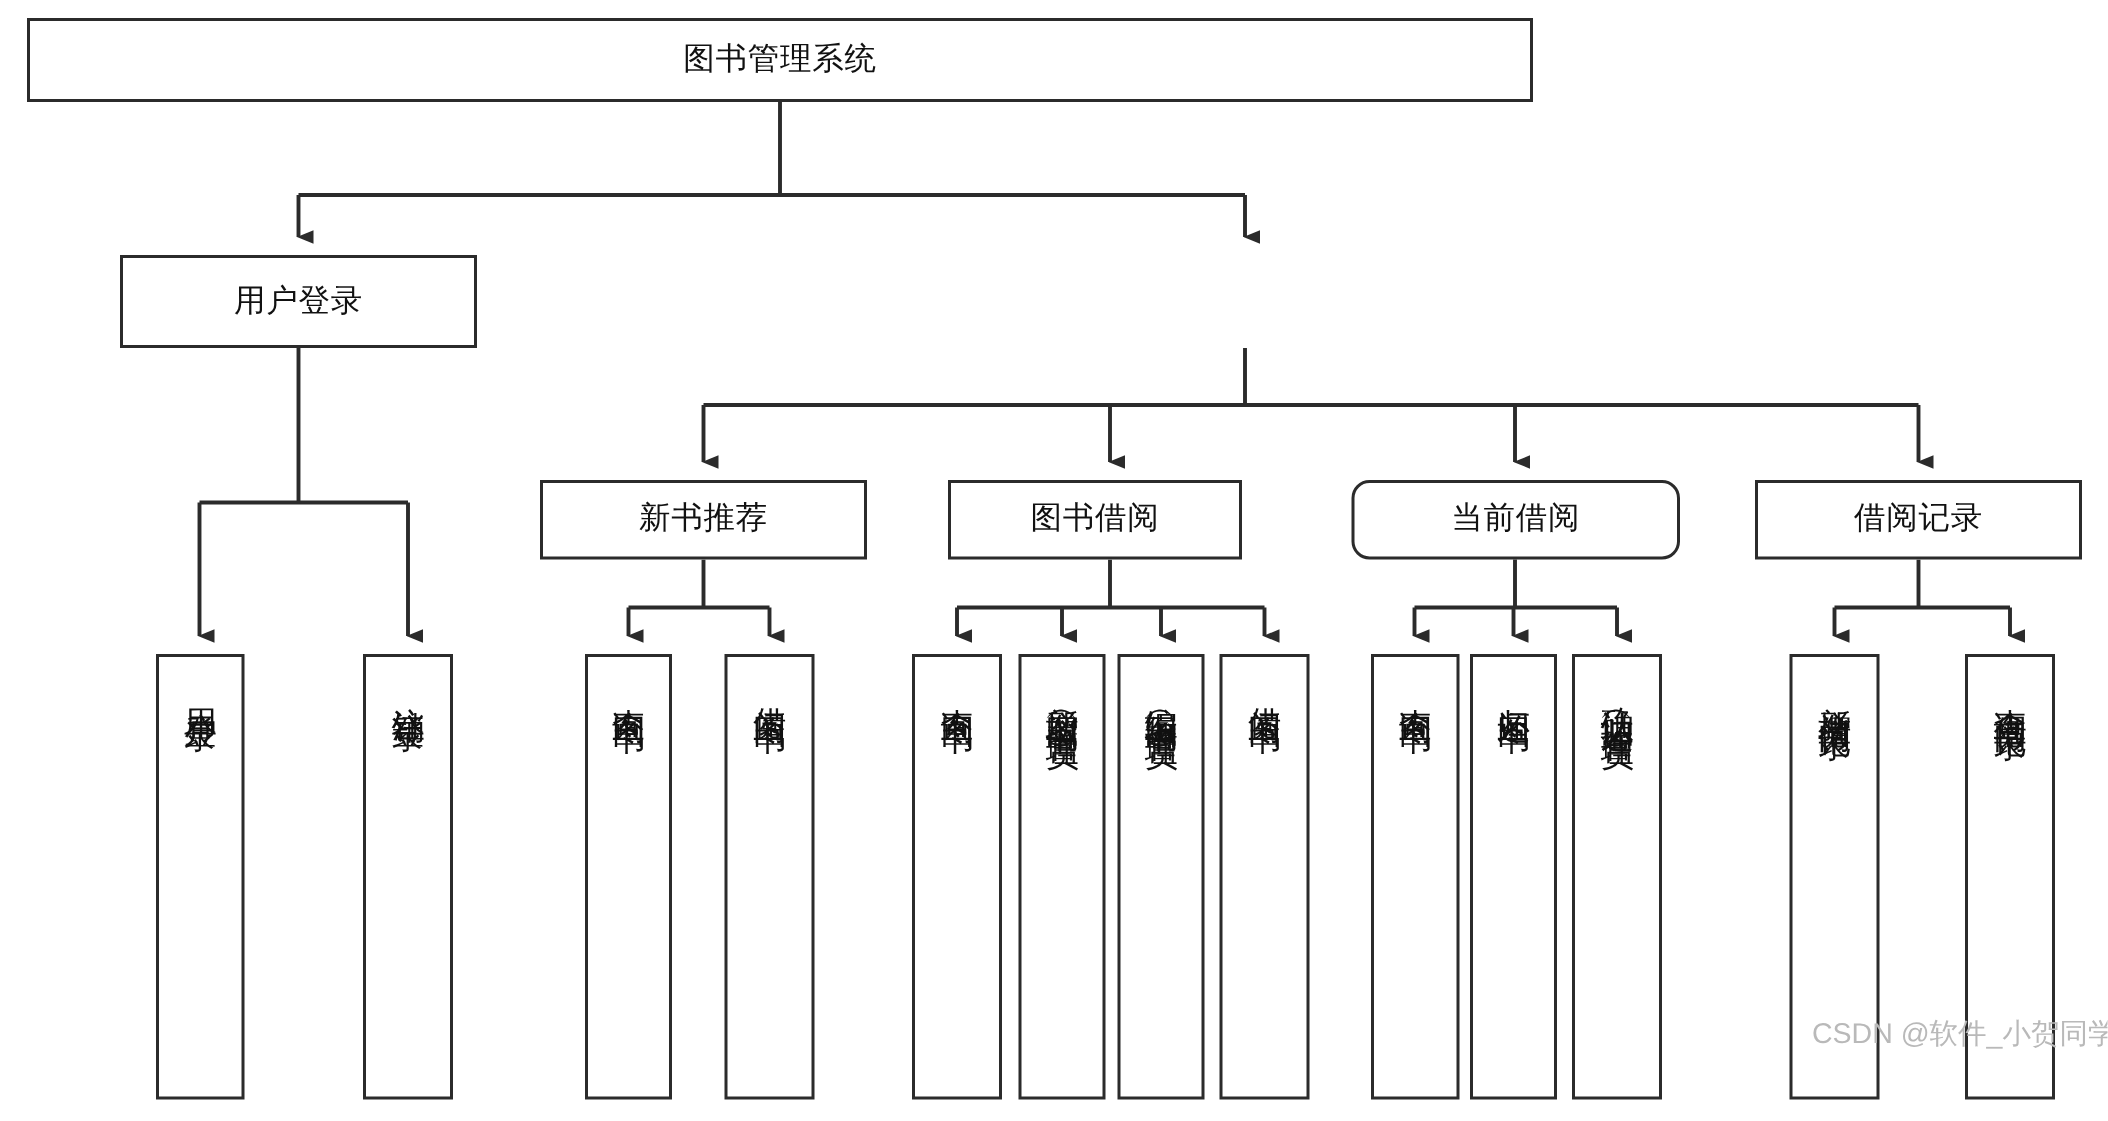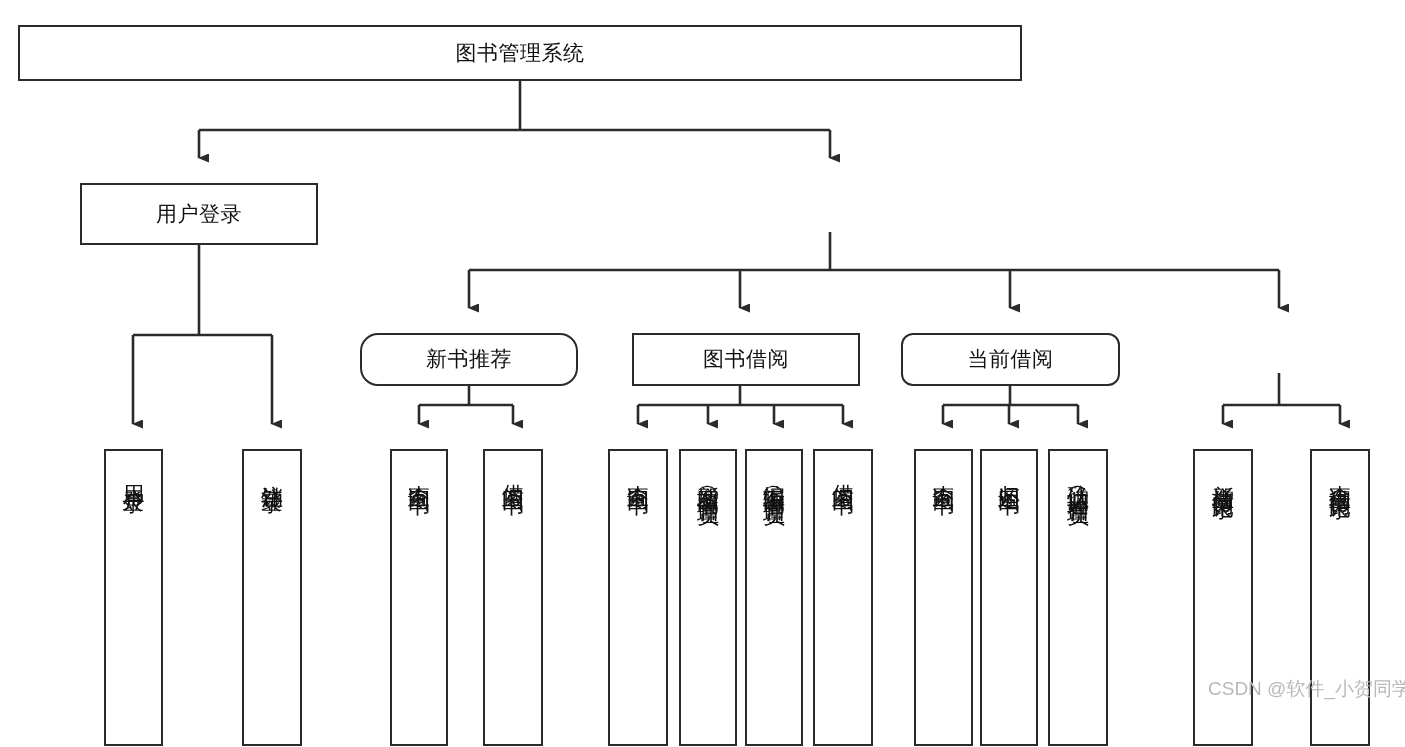--- a/index.html
+++ b/index.html
@@ -23,21 +23,20 @@
   }
   .node-box {
     position: absolute;
     box-sizing: border-box;
     border: 2.5px solid #2b2b2b;
     background: #ffffff;
     display: flex;
     align-items: center;
     justify-content: center;
     color: #111111;
-    margin-top: 13px;
   }
   .node-label {
     font-size: 21px;
     line-height: 1.25;
     letter-spacing: 0.5px;
     white-space: nowrap;
     color: #111111;
     user-select: none;
   }
   .node-box.vertical {
@@ -128,28 +127,31 @@
   </svg>
 
   <div class="node-box" style="left:18px; top:12px; width:1004px; height:56px;">
     <span class="node-label">图书管理系统</span>
   </div>
 
   <div class="node-box" style="left:80px; top:170px; width:238px; height:62px;">
     <span class="node-label">用户登录</span>
   </div>
 
-  <div class="node-box" style="left:360px; top:320px; width:218px; height:53px;border-radius:18px;">
+  <div class="node-box" style="left:360px; top:320px; width:218px; height:53px;">
     <span class="node-label">新书推荐</span>
   </div>
-  <div class="node-box" style="left:632px; top:320px; width:228px; height:53px;">
+  <div class="node-box" style="left:632px; top:320px; width:196px; height:53px;">
     <span class="node-label">图书借阅</span>
   </div>
   <div class="node-box" style="left:901px; top:320px; width:219px; height:53px;border-radius:12px;">
     <span class="node-label">当前借阅</span>
+  </div>
+  <div class="node-box" style="left:1170px; top:320px; width:218px; height:53px;">
+    <span class="node-label">借阅记录</span>
   </div>
 
   <div class="node-box vertical" style="left:104px; top:436px; width:59px; height:297px;">
     <span class="node-label">用户登录</span>
   </div>
   <div class="node-box vertical" style="left:242px; top:436px; width:60px; height:297px;">
     <span class="node-label">注销登录</span>
   </div>
   <div class="node-box vertical" style="left:390px; top:436px; width:58px; height:297px;">
     <span class="node-label">查询图书</span>

